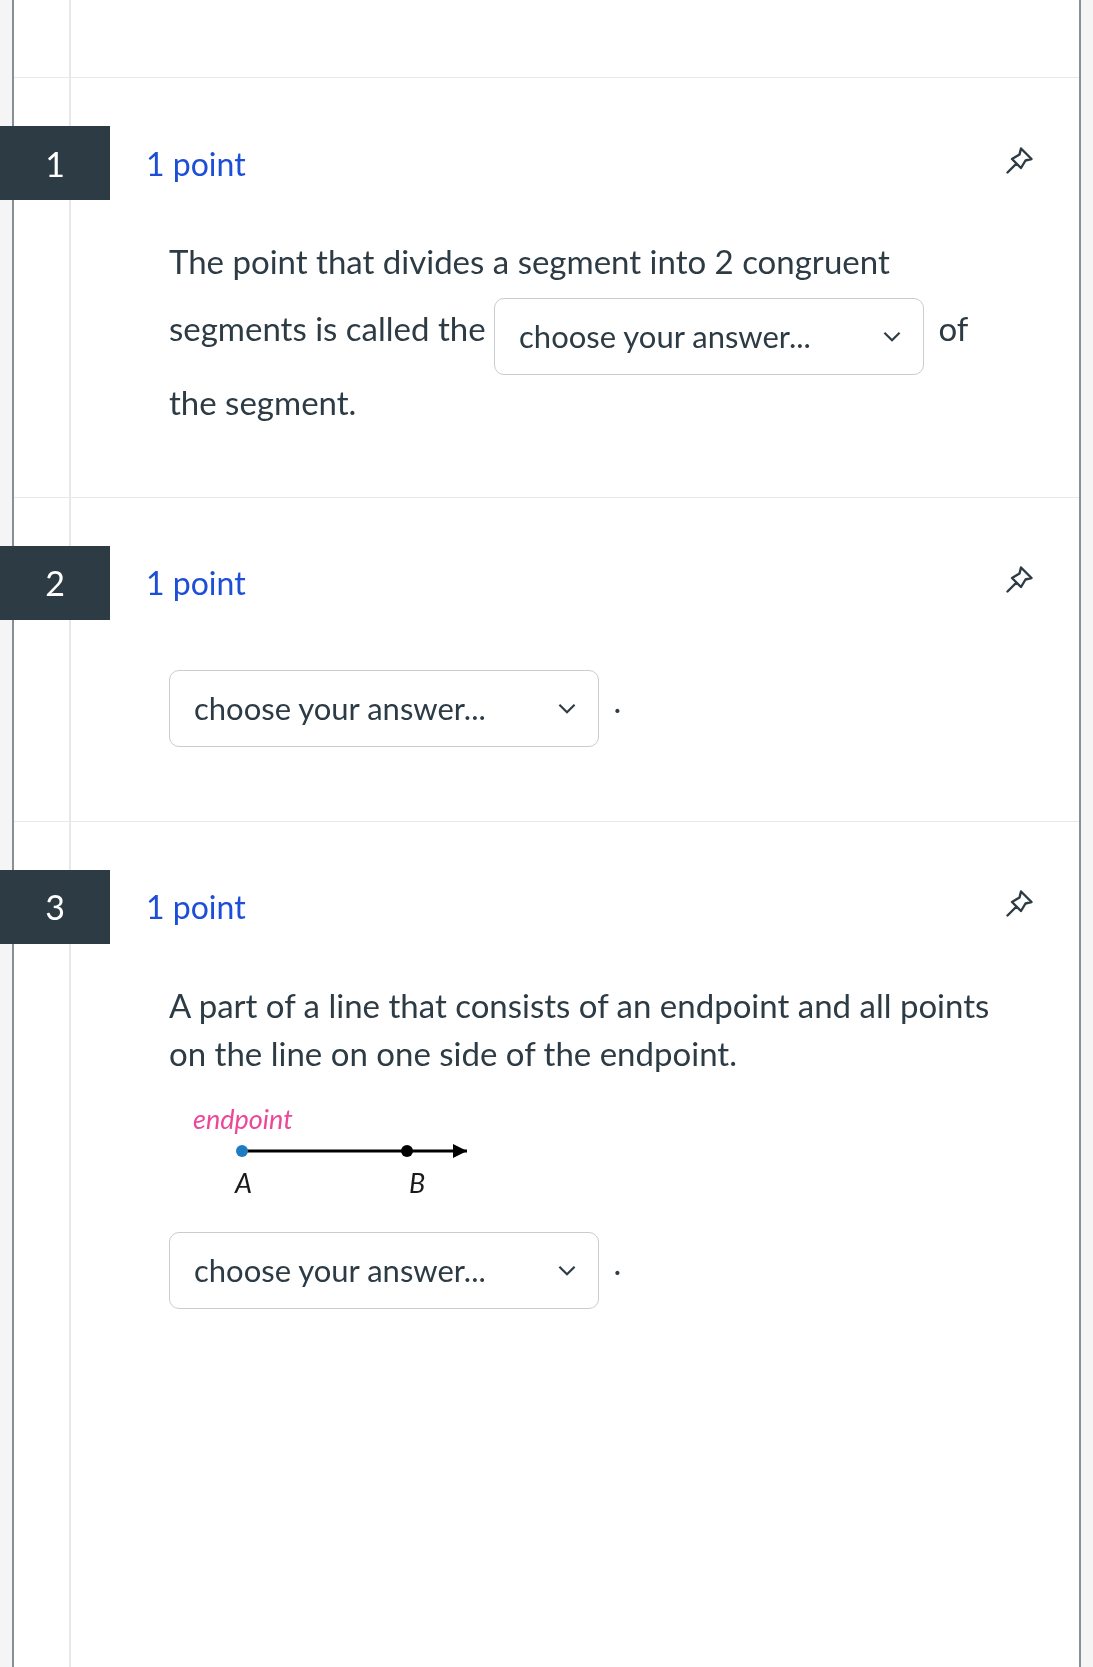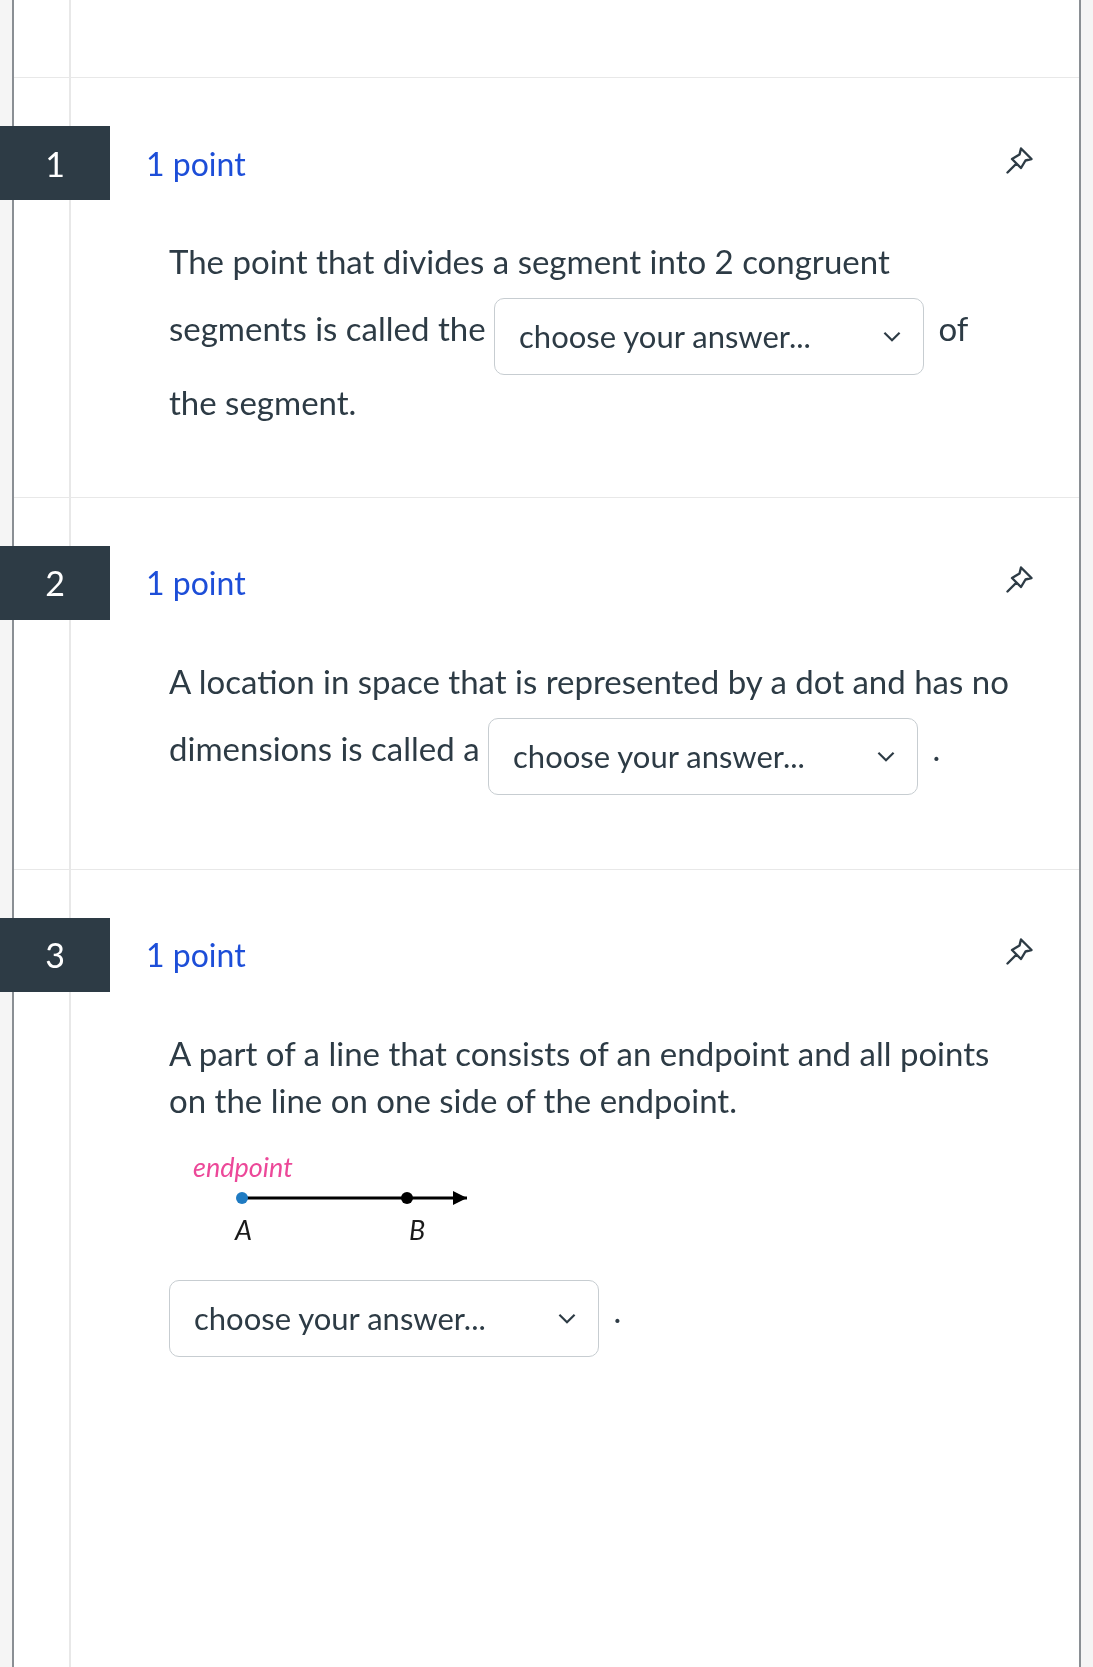--- a/index.html
+++ b/index.html
@@ -157,21 +157,20 @@
       <div class="q-points">1 point</div>
       <div class="pin-wrap">
         <span>
           <svg viewBox="0 0 24 24" fill="none" stroke="#2d3b45" stroke-width="1.6">
             <path d="M14 3l7 7-4 1-3 5-3-3-6 6 6-6-3-3 5-3 1-4z" stroke-linejoin="round"></path>
           </svg>
         </span>
       </div>
     </div>
     <div class="q-body">
-      <span class="inline-text">A location in space that is represented by a dot and has no dimensions is called a</span>
       <span class="dropdown">
         <span>choose your answer...</span>
         <span class="chev">
           <svg viewBox="0 0 24 24" fill="none" stroke-width="2">
               <polyline points="5 9 12 16 19 9"></polyline>
             </svg>
         </span>
       </span>
       <span class="inline-text">.</span>
     </div>

